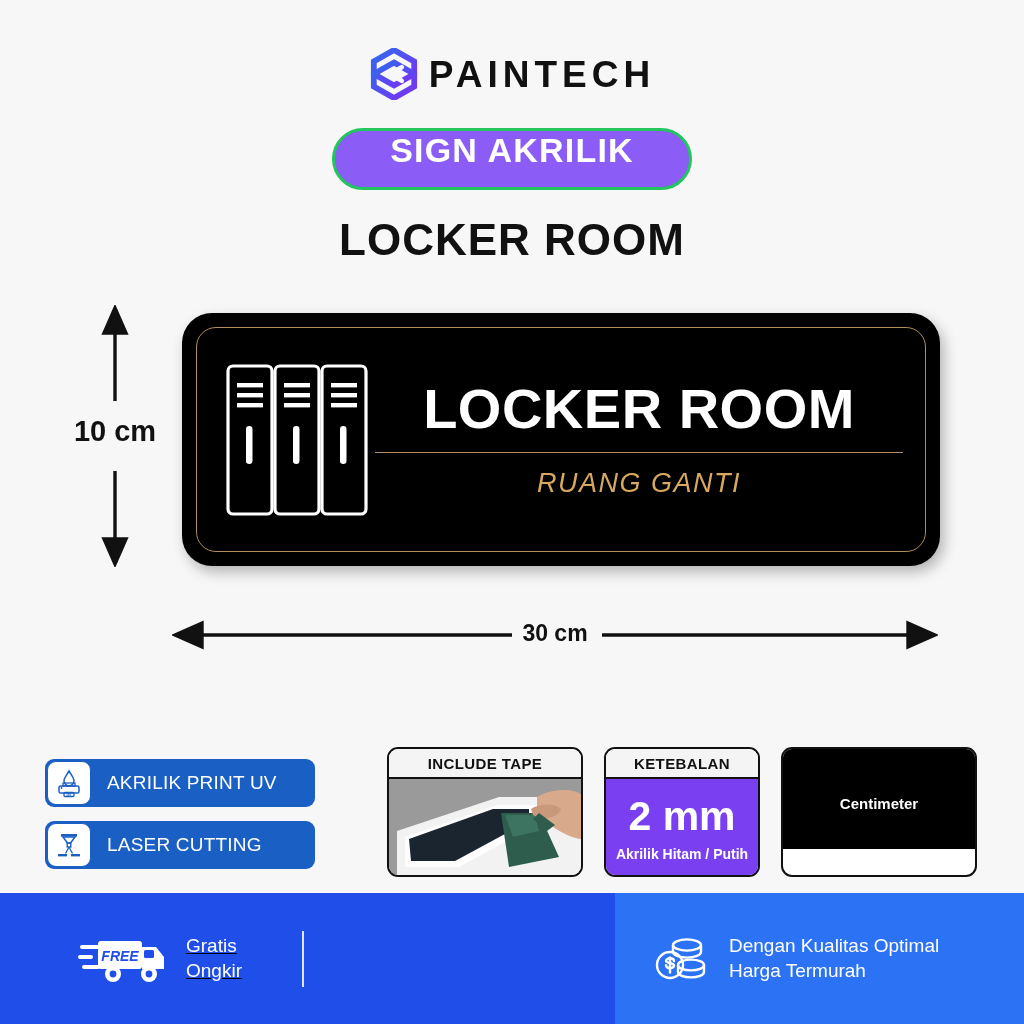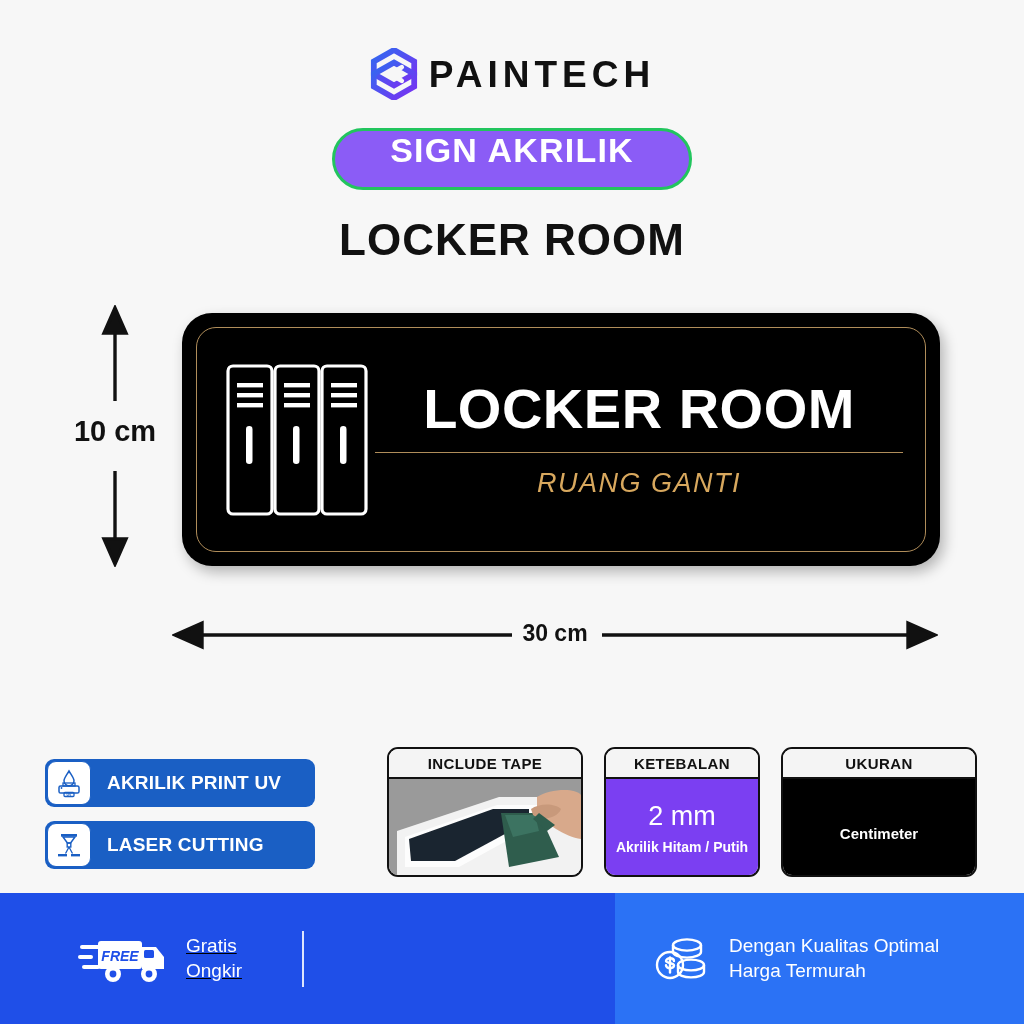--- a/index.html
+++ b/index.html
@@ -87,21 +87,21 @@
   }
   .feat-1{top:759px;}
   .feat-2{top:821px;}
   .feat-tile{
     width:44px;height:44px;margin-left:2px;background:#fff;
     border:1.5px solid #1a5fc4;border-radius:9px;
     display:flex;align-items:center;justify-content:center;flex:none;
     box-sizing:border-box;
   }
   .feat-label{
-    color:#fff;font-size:19px;font-weight:700;margin-left:16px;
+    color:#fff;font-size:19px;font-weight:400;margin-left:16px;
     letter-spacing:0.2px;
   }
 
   
   .card{
     position:absolute;top:738px;border:2.5px solid #111;border-radius:11px;
     background:#fff;overflow:hidden;box-sizing:border-box;margin-top:9px;
   }
   .card-head{
     height:28px;background:#f4f4f4;display:flex;align-items:center;
@@ -111,21 +111,21 @@
   .card-tape{left:387px;width:196px;height:130px;}
   .card-thk{left:604px;width:156px;height:130px;}
   .card-size{left:781px;width:196px;height:130px;}
 
   .tape-photo{width:100%;height:100px;display:block;}
 
   .thk-body{
     height:100px;background:#7b3ff2;display:flex;flex-direction:column;
     align-items:center;justify-content:center;
   }
-  .thk-big{color:#fff;font-size:27px;font-weight:400;line-height:1;}
+  .thk-big{color:#fff;font-size:41px;font-weight:700;line-height:1;}
   .thk-sub{color:#fff;font-size:14px;font-weight:700;margin-top:9px;}
 
   .size-body{
     height:100px;background:#000;display:flex;flex-direction:column;
     align-items:center;justify-content:center;
   }
   .size-big{color:#fff;font-size:43px;font-weight:700;line-height:1;}
   .size-sub{color:#fff;font-size:15px;font-weight:700;margin-top:8px;}
 
   
@@ -265,21 +265,20 @@
 
 <div class="card card-thk">
   <div class="card-head">KETEBALAN</div>
   <div class="thk-body">
     <div class="thk-big">2 mm</div>
     <div class="thk-sub">Akrilik Hitam / Putih</div>
   </div>
 </div>
 
 <div class="card card-size">
-  <div class="card-head">UKURAN</div>
   <div class="size-body">
     <div class="size-sub">Centimeter</div>
   </div>
 </div>
 
 <div class="banner">
   <div class="banner-l">
     <div class="trust" style="margin-left:78px;">
       <div class="trust-icon">
         <svg width="92" height="56" viewBox="0 0 92 56">

